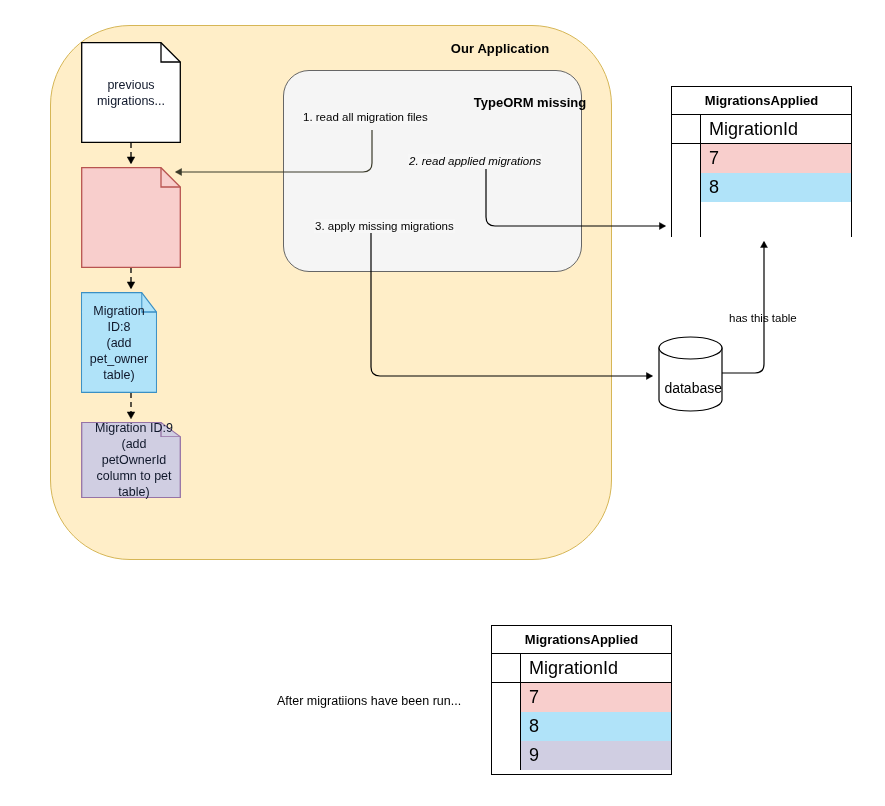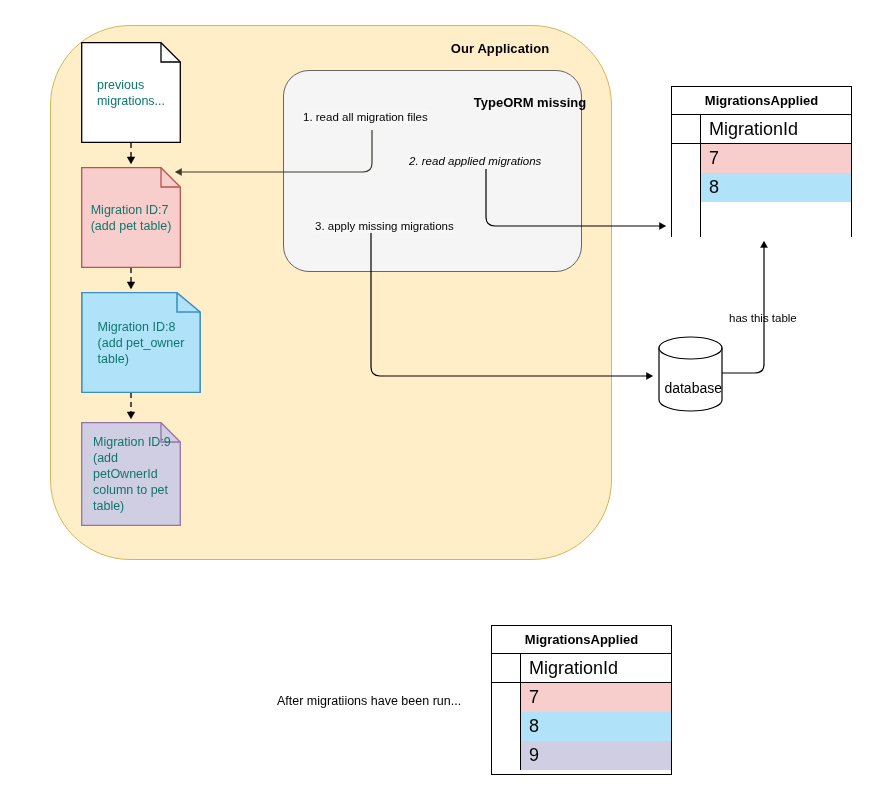--- a/index.html
+++ b/index.html
@@ -72,23 +72,24 @@
     color: #000;
   }
 
   
   .note {
     position: absolute;
     box-sizing: border-box;
     display: flex;
     align-items: center;
     justify-content: center;
+    text-align: center;
     font-size: 12.5px;
     line-height: 16px;
-    color: #0f766e;
+    color: #0f172a;
   }
   .note .note-body {
     position: absolute;
     left: 0; top: 0;
     width: 100%;
     height: 100%;
   }
   .note .note-text {
     position: relative;
     z-index: 2;
@@ -222,35 +223,33 @@
     </svg>
     <span class="note-text">previous
 migrations...</span>
   </div>
 
   <div class="note" style="left:81px; top:167px; width:100px; height:101px;">
     <svg class="note-body" viewBox="0 0 100 101" preserveAspectRatio="none">
       <path d="M 0.7 0.7 L 80 0.7 L 99.3 20 L 99.3 100.3 L 0.7 100.3 Z" fill="#f8cecc" stroke="#b85450" stroke-width="1.3"></path>
       <path d="M 80 0.7 L 80 20 L 99.3 20" fill="none" stroke="#b85450" stroke-width="1.3"></path>
     </svg>
-    <span class="note-text">Migration ID:7
-(add pet table)</span>
-  </div>
-
-  <div class="note" style="left:81px; top:292px; width:120px; height:101px;">
+  </div>
+
+  <div class="note" style="left:81px; top:292px; width:76px; height:101px;">
     <svg class="note-body" viewBox="0 0 100 101" preserveAspectRatio="none">
       <path d="M 0.7 0.7 L 80 0.7 L 99.3 20 L 99.3 100.3 L 0.7 100.3 Z" fill="#b0e3f9" stroke="#3a8fc4" stroke-width="1.3"></path>
       <path d="M 80 0.7 L 80 20 L 99.3 20" fill="none" stroke="#3a8fc4" stroke-width="1.3"></path>
     </svg>
     <span class="note-text">Migration ID:8
 (add pet_owner
 table)</span>
   </div>
 
-  <div class="note" style="left:81px; top:422px; width:100px; height:104px;padding-left:6px;">
+  <div class="note" style="left:81px; top:422px; width:100px; height:76px;padding-left:6px;">
     <svg class="note-body" viewBox="0 0 100 104" preserveAspectRatio="none">
       <path d="M 0.7 0.7 L 80 0.7 L 99.3 20 L 99.3 103.3 L 0.7 103.3 Z" fill="#d0cee2" stroke="#9673a6" stroke-width="1.3"></path>
       <path d="M 80 0.7 L 80 20 L 99.3 20" fill="none" stroke="#9673a6" stroke-width="1.3"></path>
     </svg>
     <span class="note-text">Migration ID:9
 (add petOwnerId
 column to pet
 table)</span>
   </div>
 

